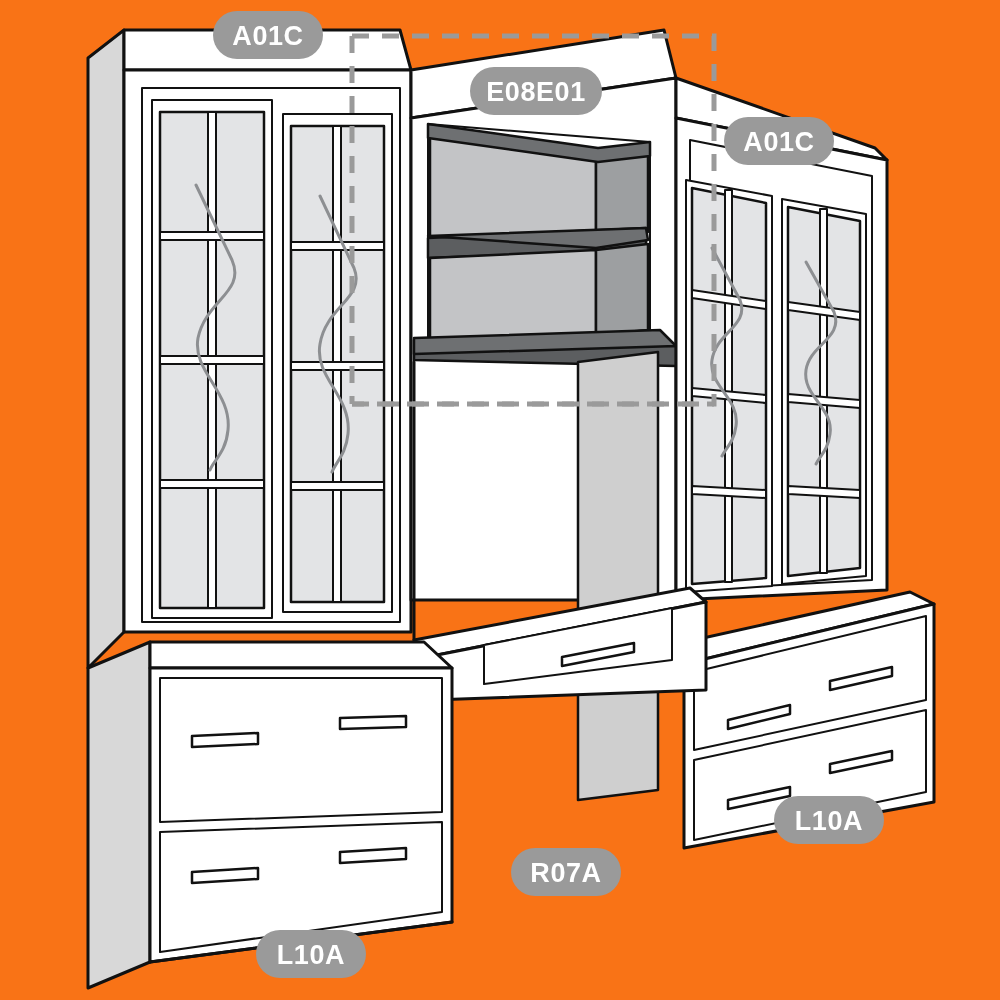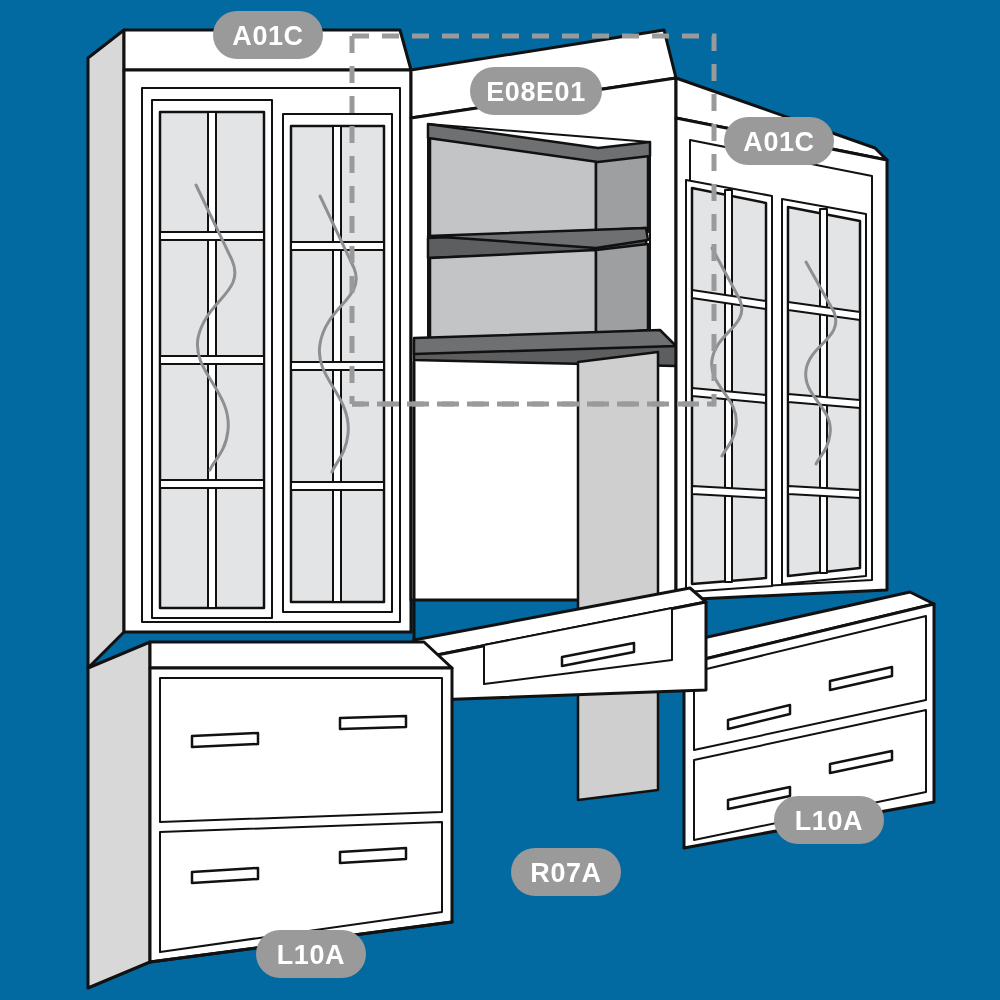--- a/index.html
+++ b/index.html
@@ -1,19 +1,19 @@
 <!DOCTYPE html>
 <html><head>
 <meta charset="utf-8">
 <title>Furniture Assembly Diagram</title>
 <style>
   html,body{margin:0;padding:0;background:#ffffff;}
   body{width:1000px;height:1000px;overflow:hidden;
        font-family:"Liberation Sans","DejaVu Sans",sans-serif;}
-  #stage{position:relative;width:1000px;height:1000px;background:#0369a1;}
+  #stage{position:relative;width:1000px;height:1000px;background:#f97316;}
   svg#drawing{position:absolute;left:0;top:0;width:1000px;height:1000px;display:block;}
 
   .ln{fill:none;stroke:#111111;stroke-width:3;stroke-linejoin:round;stroke-linecap:round;}
   .ln-thin{fill:none;stroke:#111111;stroke-width:2;stroke-linejoin:round;stroke-linecap:round;}
 
   .face-white{fill:#ffffff;stroke:#111111;stroke-width:3;stroke-linejoin:round;}
   .face-white-thin{fill:#ffffff;stroke:#111111;stroke-width:2;stroke-linejoin:round;}
   .face-side{fill:#d8d8d8;stroke:#111111;stroke-width:3;stroke-linejoin:round;}
   .face-side2{fill:#cfcfcf;stroke:#111111;stroke-width:2.5;stroke-linejoin:round;}
   .face-glass{fill:#e3e4e6;stroke:#111111;stroke-width:2.5;stroke-linejoin:round;}

